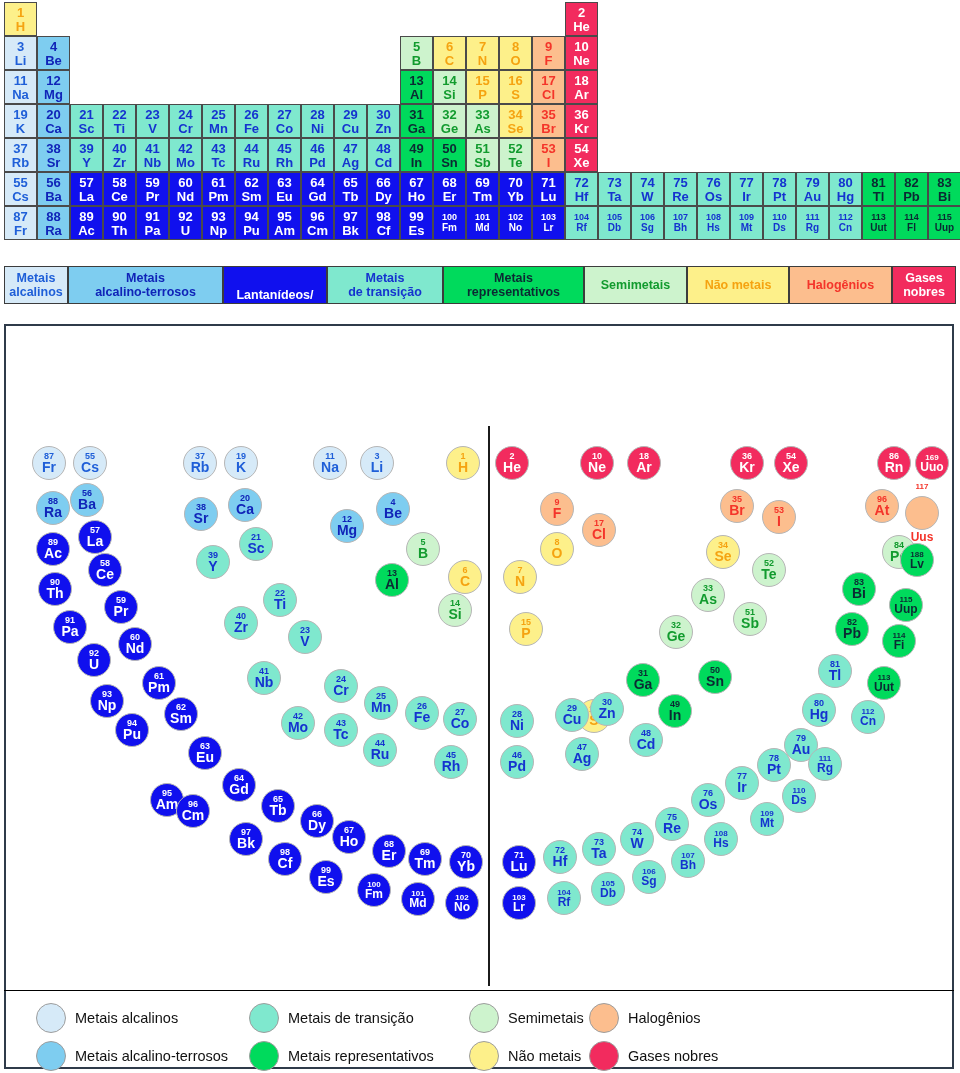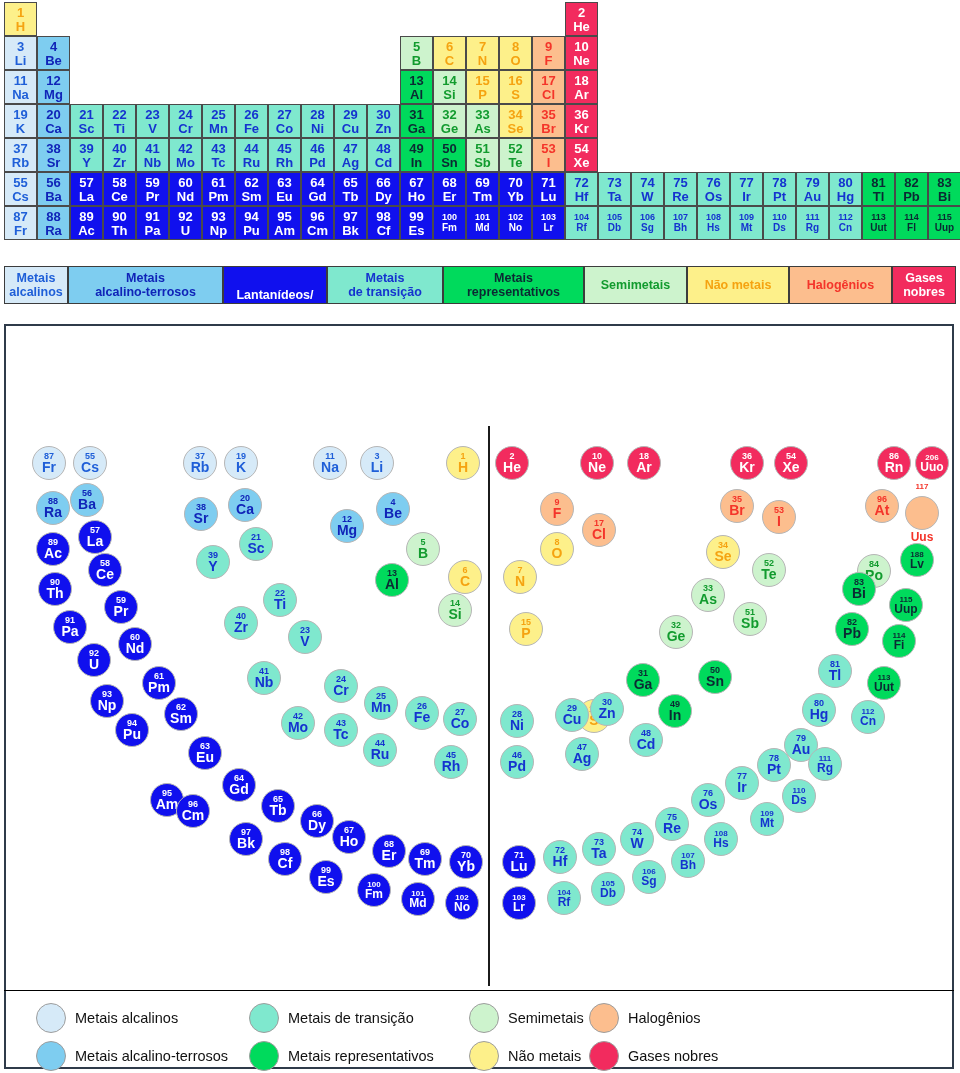--- a/index.html
+++ b/index.html
@@ -586,21 +586,21 @@
     </div>
     <div class="bub" style="left: 768px; top: 120px; background: rgb(242, 43, 94); color: rgb(255, 255, 255);">
       <span class="n">54</span>
       <span class="s">Xe</span>
     </div>
     <div class="bub" style="left: 871px; top: 120px; background: rgb(242, 43, 94); color: rgb(255, 255, 255);">
       <span class="n">86</span>
       <span class="s">Rn</span>
     </div>
     <div class="bub sm3" style="left: 909px; top: 120px; background: rgb(242, 43, 94); color: rgb(255, 255, 255);">
-      <span class="n">206</span>
+      <span class="n">169</span>
       <span class="s">Uuo</span>
     </div>
     <div class="bub" style="left: 30px; top: 165px; background: rgb(126, 205, 240); color: rgb(16, 36, 184);">
       <span class="n">88</span>
       <span class="s">Ra</span>
     </div>
     <div class="bub" style="left: 64px; top: 157px; background: rgb(126, 205, 240); color: rgb(16, 36, 184);">
       <span class="n">56</span>
       <span class="s">Ba</span>
     </div>
@@ -669,21 +669,21 @@
       <span class="s">O</span>
     </div>
     <div class="bub" style="left: 700px; top: 209px; background: rgb(253, 240, 138); color: rgb(245, 163, 17);">
       <span class="n">34</span>
       <span class="s">Se</span>
     </div>
     <div class="bub" style="left: 746px; top: 227px; background: rgb(205, 243, 205); color: rgb(18, 155, 46);">
       <span class="n">52</span>
       <span class="s">Te</span>
     </div>
-    <div class="bub" style="left: 851px; top: 209px; background: rgb(205, 243, 205); color: rgb(18, 155, 46); margin-top: 19px;">
+    <div class="bub" style="left: 876px; top: 209px; background: rgb(205, 243, 205); color: rgb(18, 155, 46);">
       <span class="n">84</span>
       <span class="s">Po</span>
     </div>
     <div class="bub sm3" style="left: 894px; top: 217px; background: rgb(0, 218, 92); color: rgb(11, 42, 51);">
       <span class="n">188</span>
       <span class="s">Lv</span>
     </div>
     <div class="bub" style="left: 32px; top: 246px; background: rgb(16, 16, 238); color: rgb(255, 255, 255);">
       <span class="n">90</span>
       <span class="s">Th</span>

